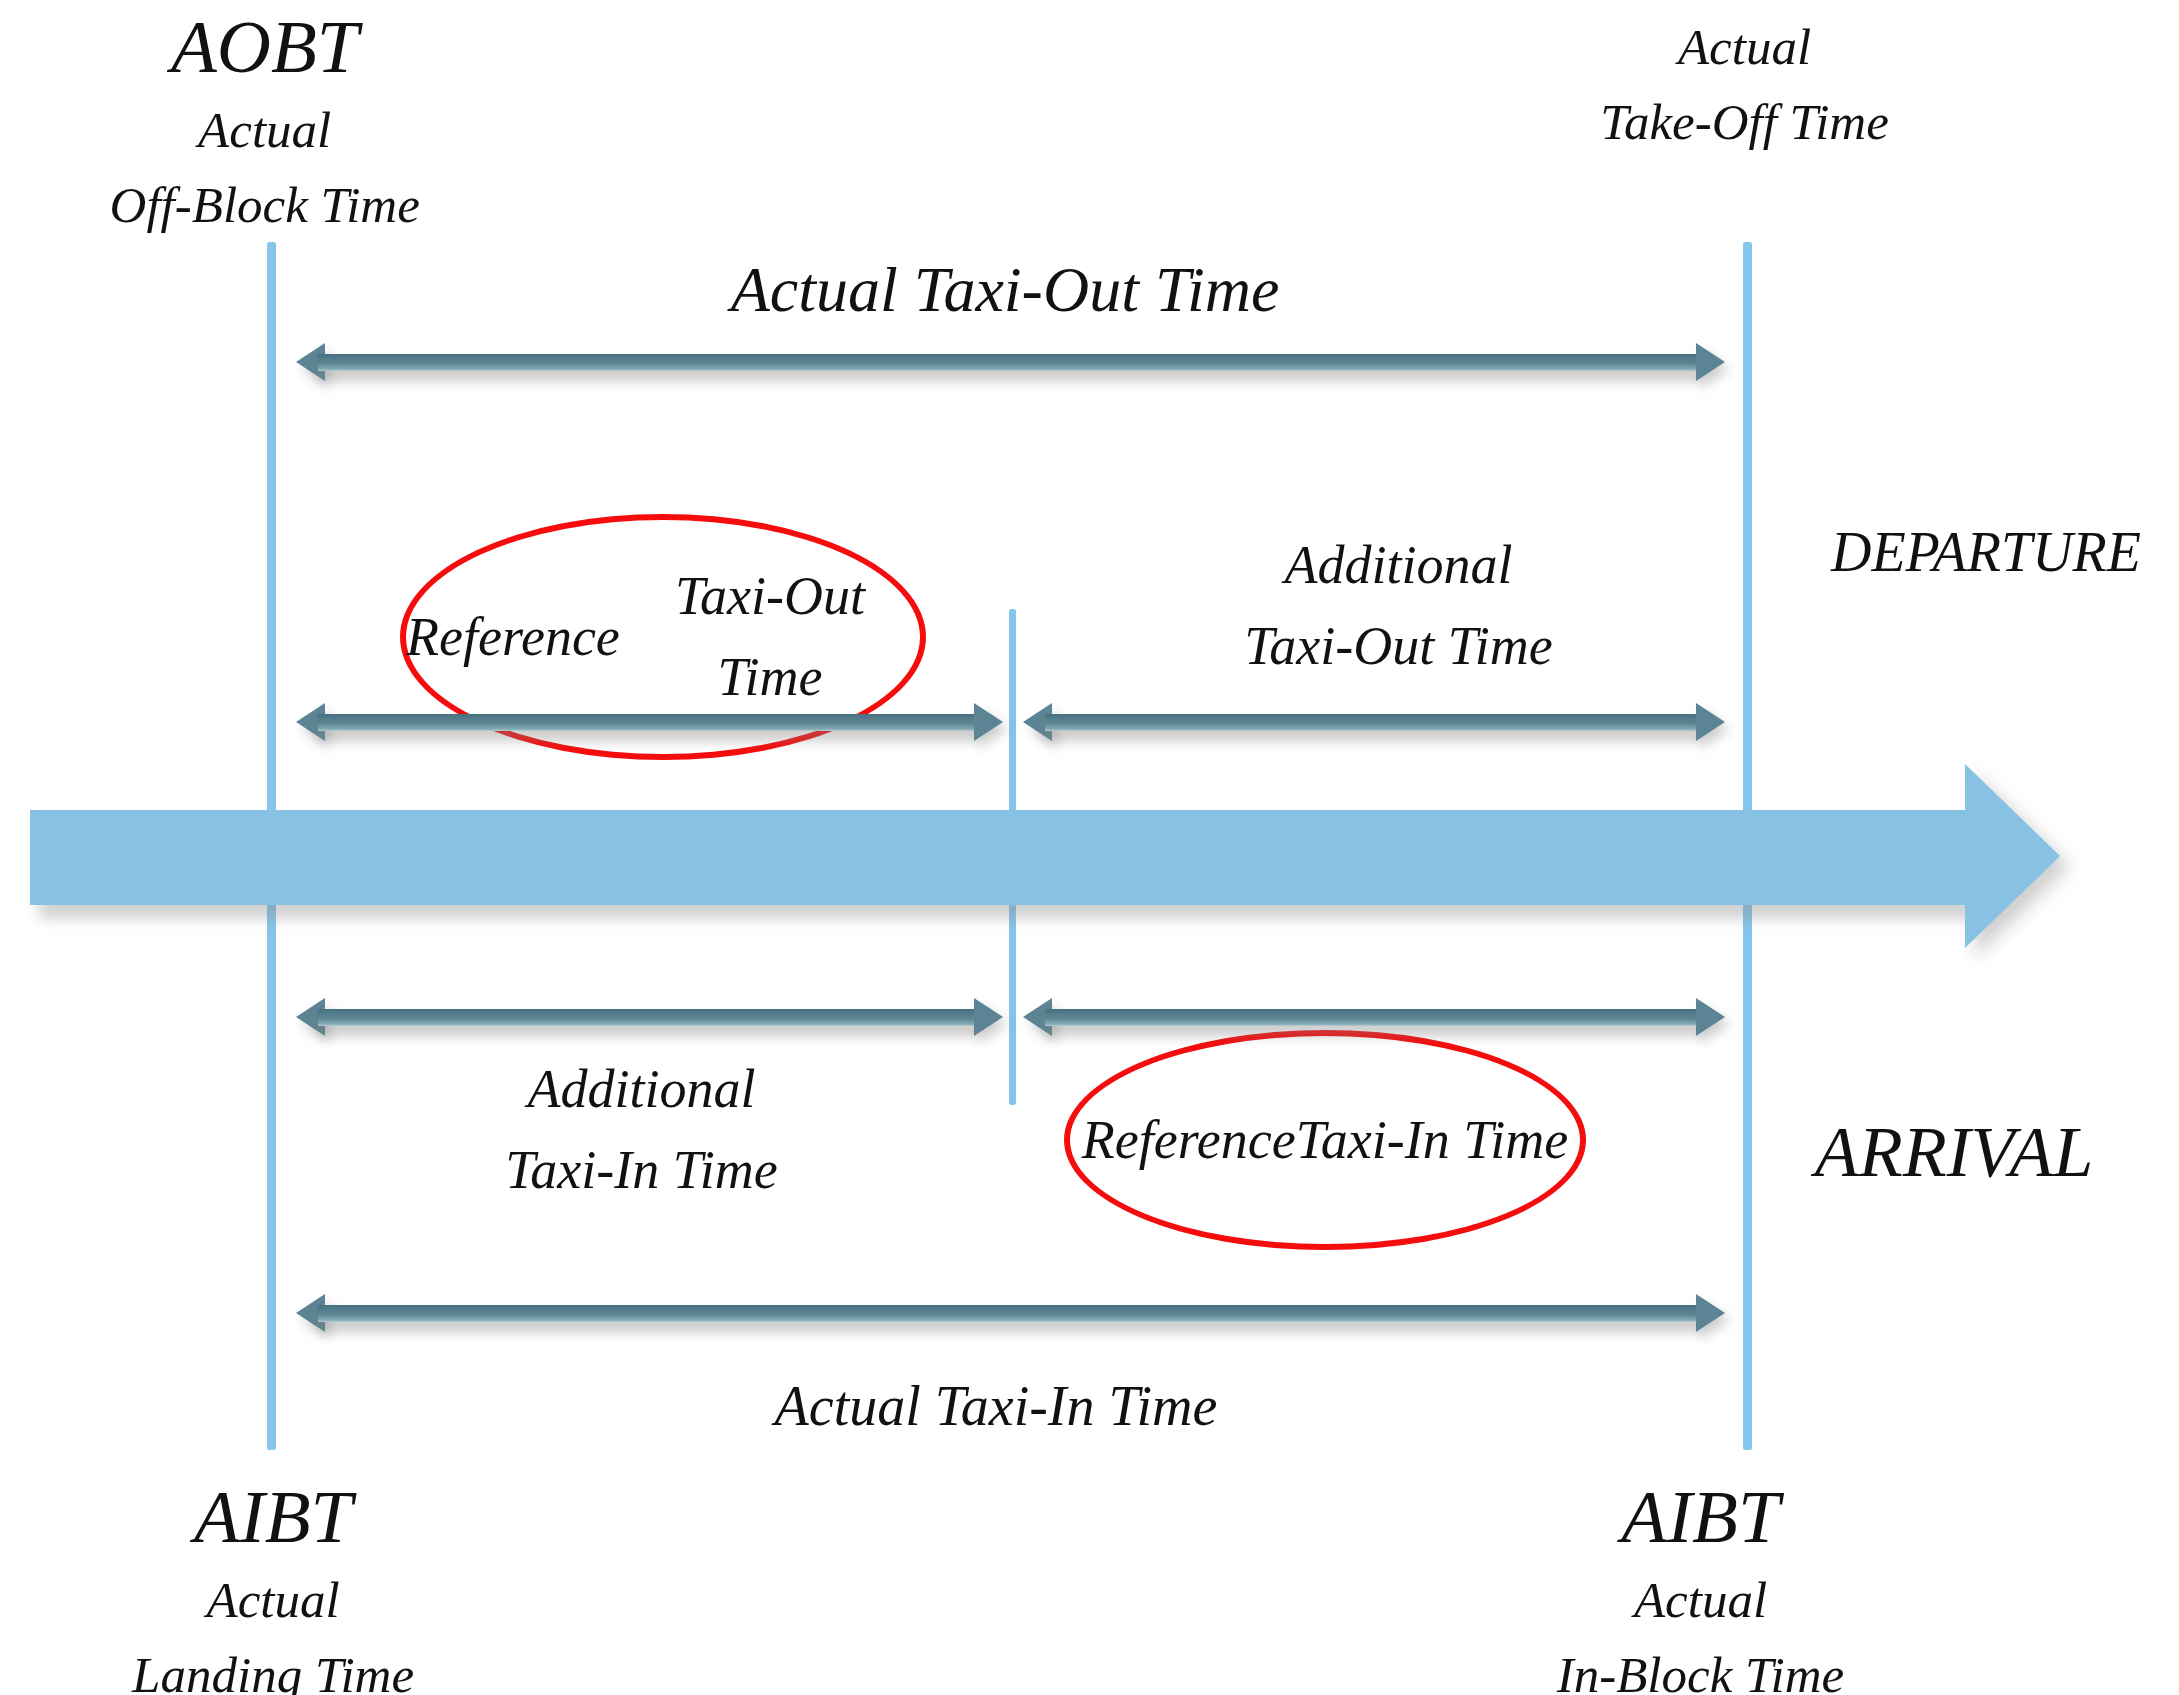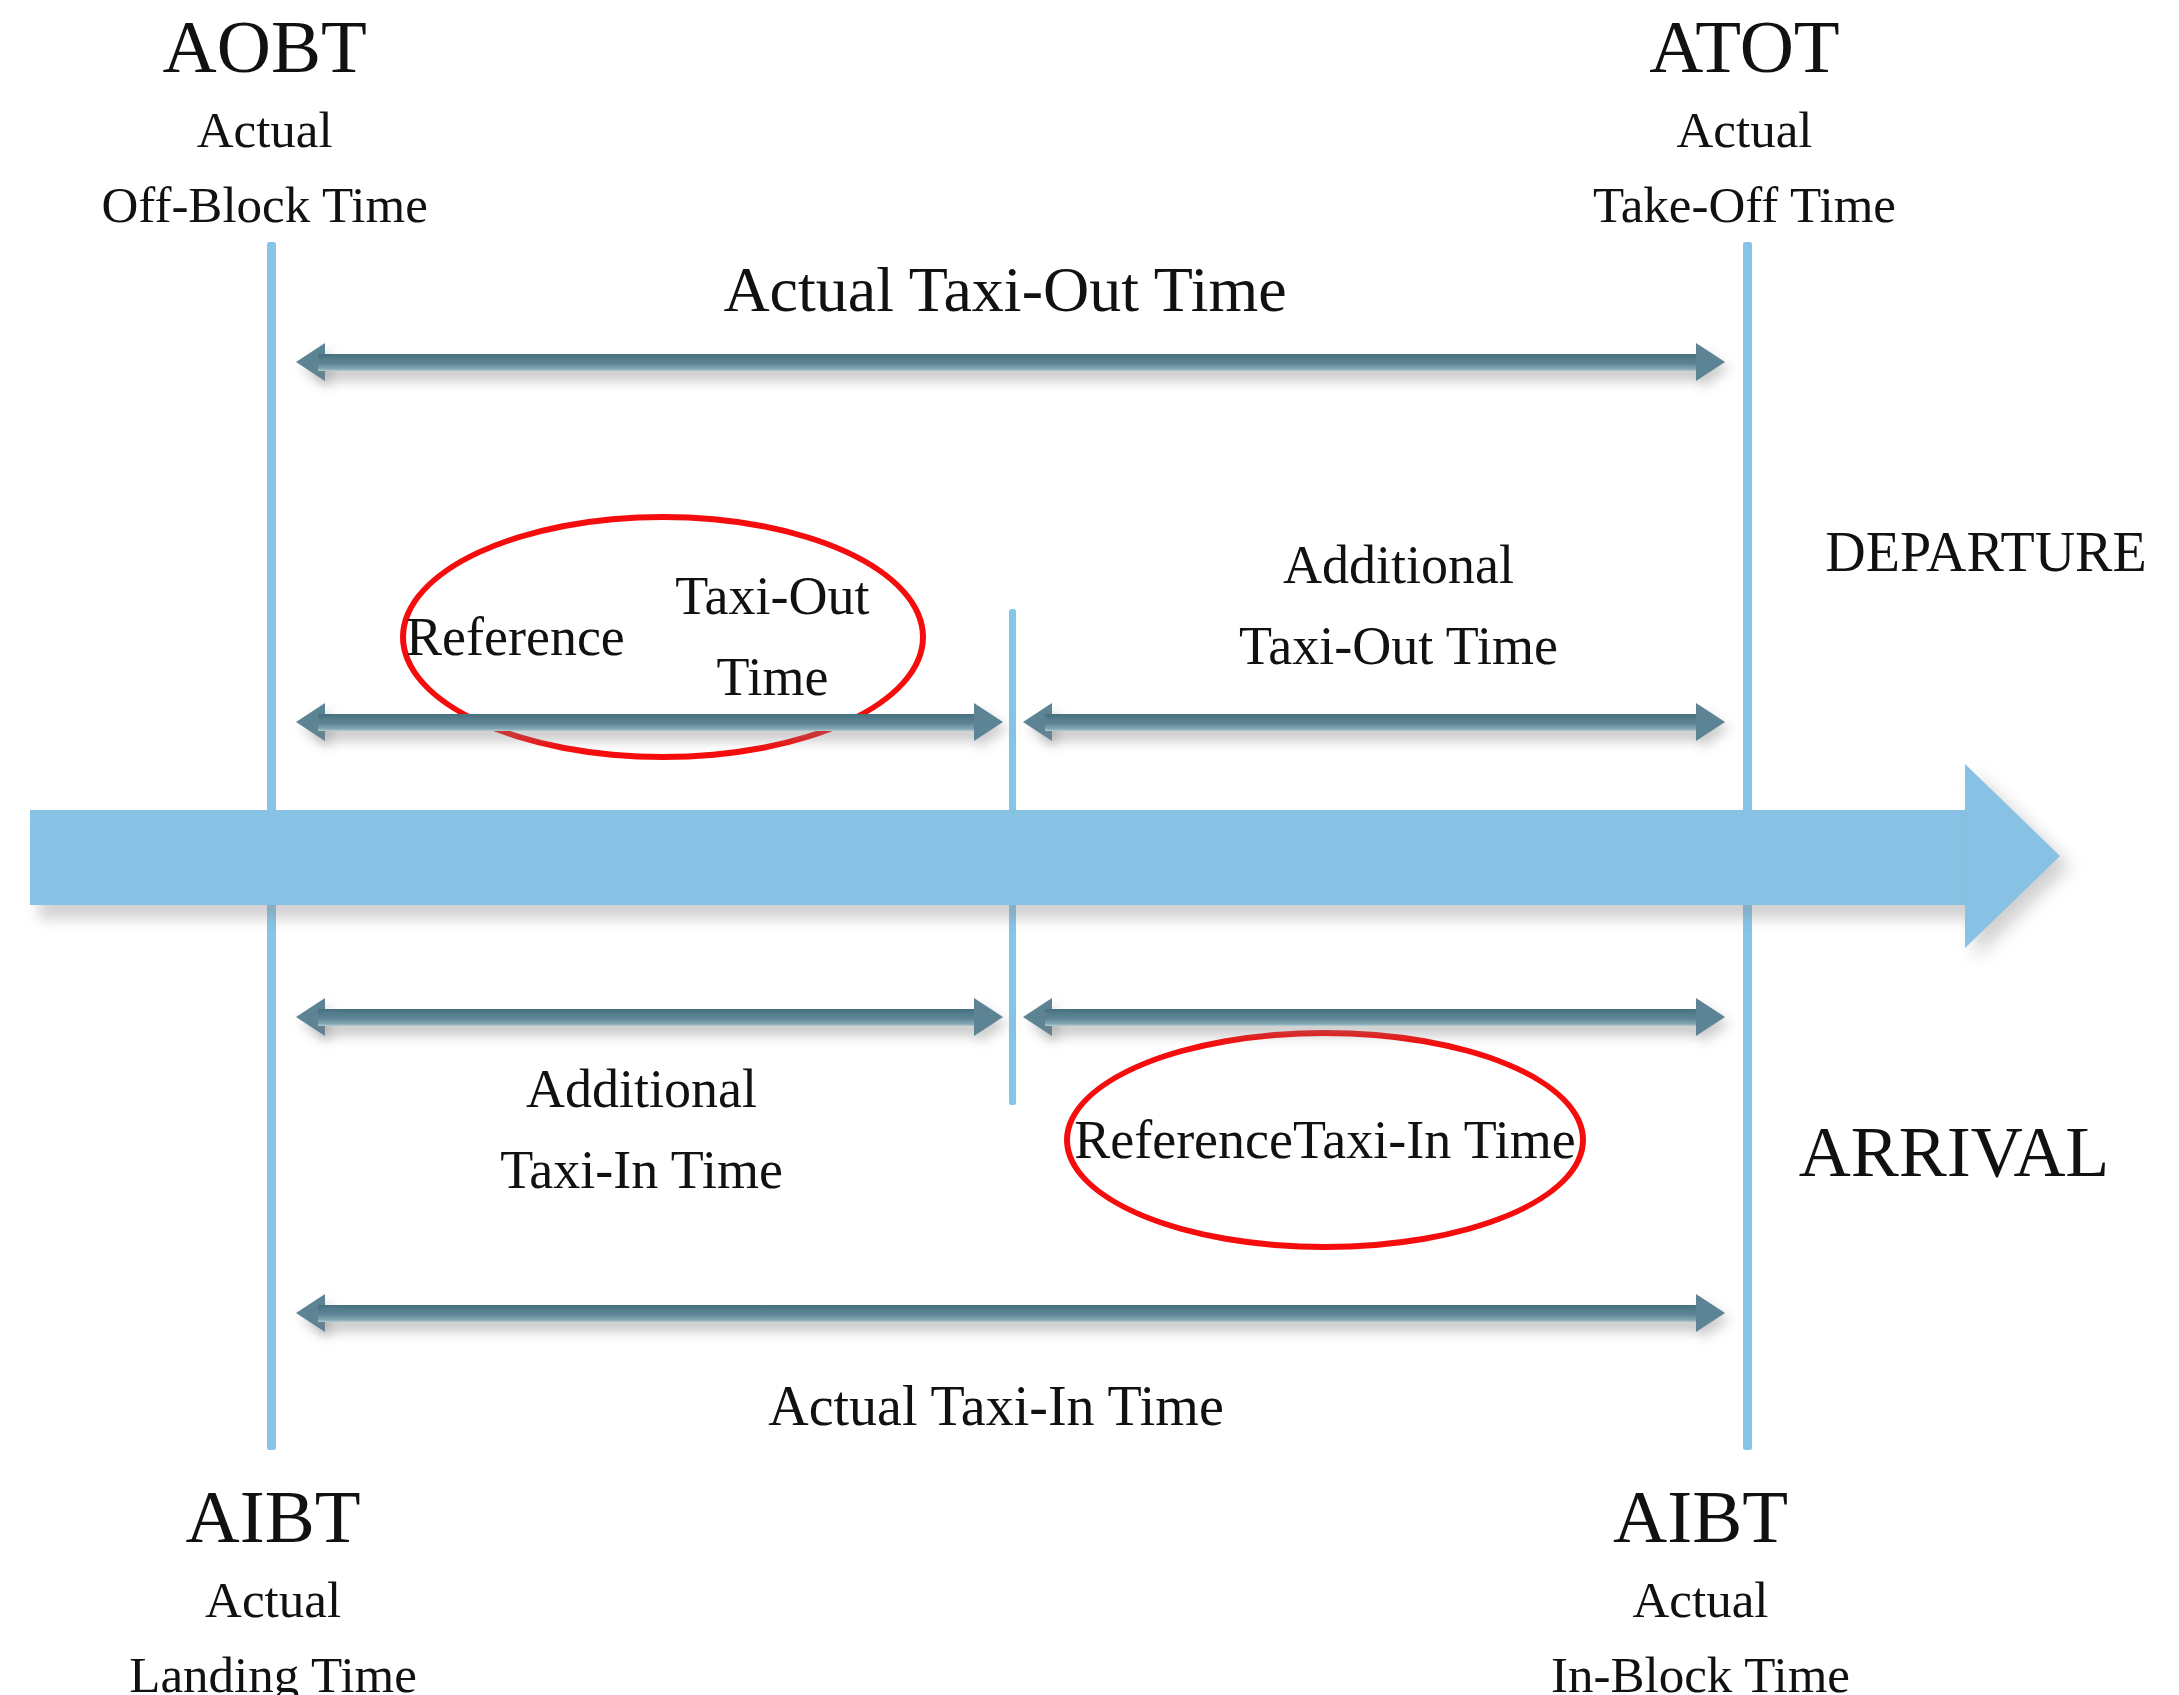--- a/index.html
+++ b/index.html
@@ -3,20 +3,21 @@
 <meta charset="utf-8">
 <style>
   html,body{margin:0;padding:0;background:#ffffff;}
   .canvas{
     position:relative;
     width:2179px;height:1695px;
     background:#ffffff;
     font-family:"Liberation Serif", serif;
     color:var(--c-text,#111);
     overflow:hidden;
+    font-style:italic;
   }
 
   
   .vline{
     position:absolute;
     width:8.5px;
     background:var(--c-marker,#85c5ea);
     border-radius:2.5px;
   }
   #vline-left{left:267px;top:242px;height:1208px;}
@@ -107,21 +108,20 @@
 
   <div class="timeline-body"></div>
   <div class="timeline-head"></div>
 
   <div class="milestone" id="ms-aobt">
     <div class="abbr">AOBT</div>
     <div class="sub">Actual</div>
     <div class="sub">Off-Block Time</div>
   </div>
   <div class="milestone" id="ms-atot">
-    <div class="abbr">ATOT</div>
     <div class="sub">Actual</div>
     <div class="sub">Take-Off Time</div>
   </div>
   <div class="milestone" id="ms-aldt">
     <div class="abbr">AIBT</div>
     <div class="sub">Actual</div>
     <div class="sub">Landing Time</div>
   </div>
   <div class="milestone" id="ms-aibt">
     <div class="abbr">AIBT</div>

